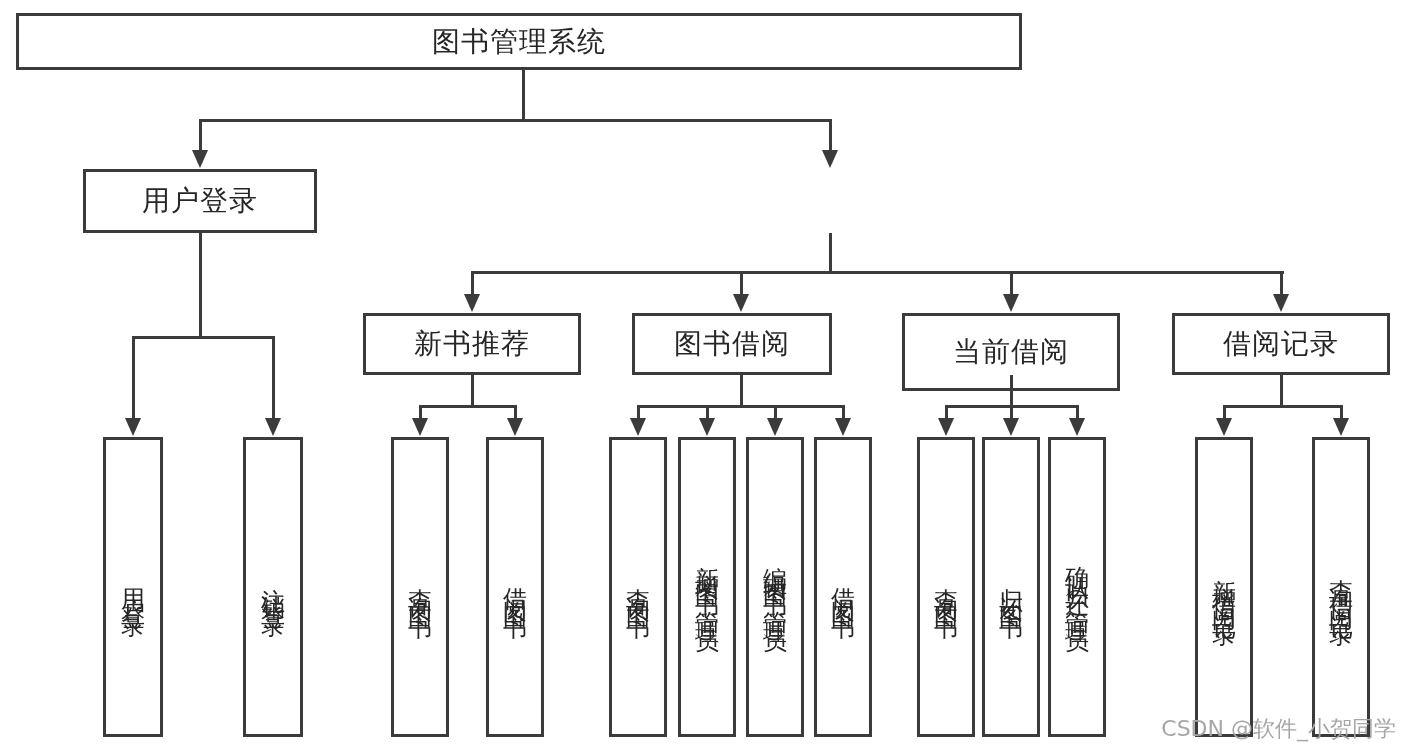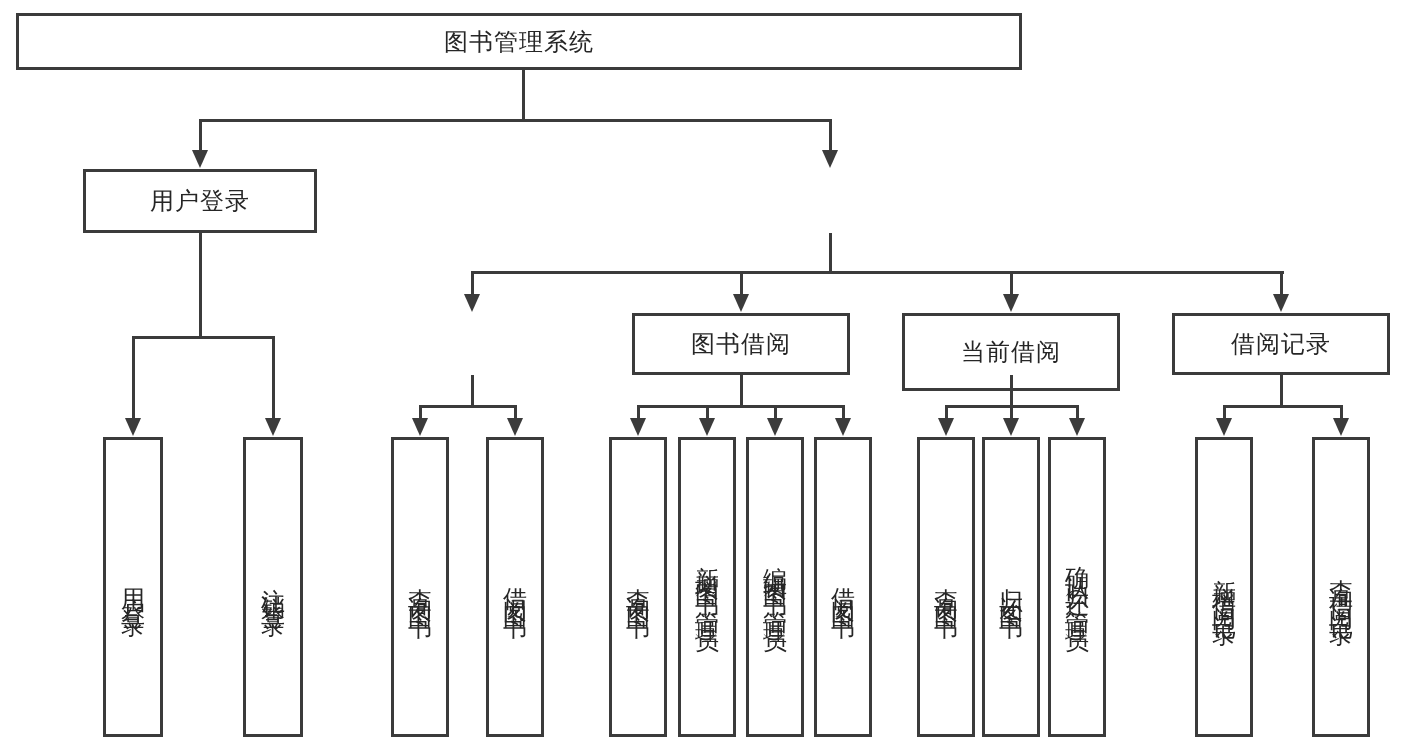--- a/index.html
+++ b/index.html
@@ -20,21 +20,21 @@
   .box{
     position:absolute;
     box-sizing:border-box;
     border:3px solid var(--line);
     background:#fff;
     display:flex;
     align-items:center;
     justify-content:center;
   }
   .hlabel{
-    font-size:24px;
+    font-size:28px;
     color:var(--text);
     letter-spacing:1px;
     white-space:nowrap;
   }
   .vbox{ top:437px; height:300px; }
   .vlabel{
     writing-mode:vertical-rl;
     text-orientation:mixed;
     font-size:24px;
     letter-spacing:9px;
@@ -65,21 +65,24 @@
 <div id="canvas">
 
   <div class="box" style="left:16px;top:13px;width:1006px;height:57px;">
     <span class="hlabel">图书管理系统</span>
   </div>
 
   <div class="box" style="left:83px;top:169px;width:234px;height:64px;">
     <span class="hlabel">用户登录</span>
   </div>
 
-  <div class="box" style="left:632px;top:313px;width:218px;height:62px;">
+  <div class="box" style="left:363px;top:313px;width:218px;height:62px;">
+    <span class="hlabel">新书推荐</span>
+  </div>
+  <div class="box" style="left:632px;top:313px;width:200px;height:62px;">
     <span class="hlabel">图书借阅</span>
   </div>
   <div class="box" style="left:902px;top:313px;width:218px;height:78px;">
     <span class="hlabel">当前借阅</span>
   </div>
   <div class="box" style="left:1172px;top:313px;width:218px;height:62px;">
     <span class="hlabel">借阅记录</span>
   </div>
 
   <div class="box vbox" style="left:103px;width:60px;">
@@ -174,13 +177,14 @@
       <div class="cline" style="left: 1009.5px; top: 406px; width: 3px; height: 14px;"></div>
       <div class="ahead" style="left: 1003px; top: 418px;"></div>
       <div class="cline" style="left: 1075.5px; top: 406px; width: 3px; height: 14px;"></div>
       <div class="ahead" style="left: 1069px; top: 418px;"></div>
       <div class="cline" style="left: 1222.5px; top: 406px; width: 3px; height: 14px;"></div>
       <div class="ahead" style="left: 1216px; top: 418px;"></div>
       <div class="cline" style="left: 1339.5px; top: 406px; width: 3px; height: 14px;"></div>
       <div class="ahead" style="left: 1333px; top: 418px;"></div>
     </div>
 
+  <div id="watermark">CSDN @软件_小贺同学</div>
 </div>
 
 </body></html>

